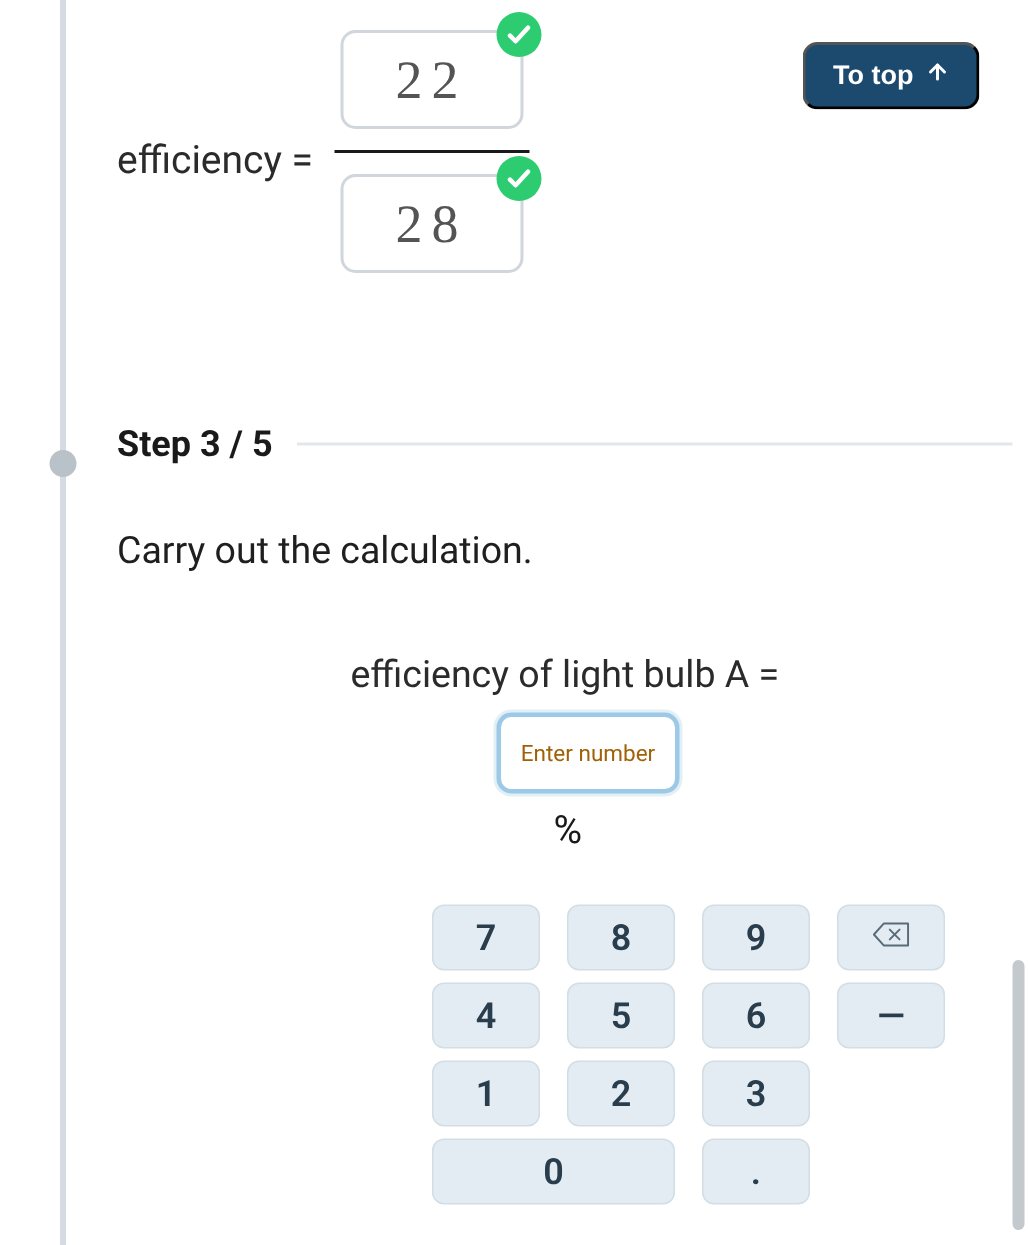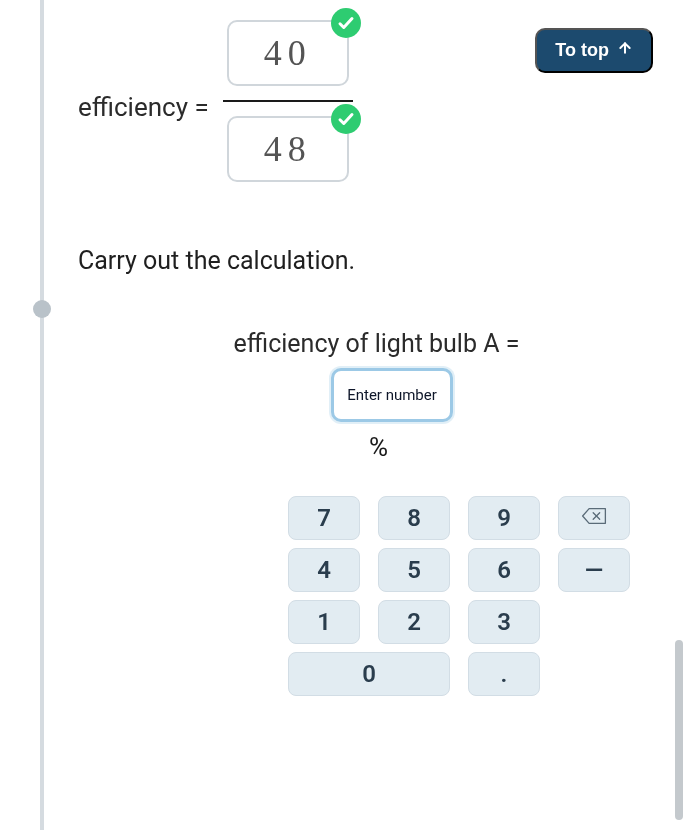--- a/index.html
+++ b/index.html
@@ -103,21 +103,21 @@
   }
   .step-rule {
     flex: 1;
     height: 2px;
     background: #e3e7ea;
   }
   .instruction {
     font-size: 25px;
     line-height: 1.45;
     color: #1f1f1f;
-    margin-top: 61px;
+    margin-top: 40px;
   }
   .para2 { margin-top: 30px; }
   
   .answer-row {
     display: flex;
     align-items: center;
     margin-top: 50px;
     gap: 10px;
     flex-direction: column;
   }
@@ -128,21 +128,21 @@
   .answer-input {
     width: 122px;
     height: 54px;
     border: 3px solid #9cc9e6;
     border-radius: 10px;
     background: #fff;
     display: flex;
     align-items: center;
     justify-content: center;
     font-size: 15px;
-    color: #0f172a;
+    color: #a16207;
     box-shadow: 0 0 0 2px rgba(156,201,230,0.3);
     margin-left: 31px;
   }
   .percent {
     font-size: 26px;
     color: #1a1a1a;
     margin-left: 4px;
   }
   
   .keypad {
@@ -217,39 +217,43 @@
       </svg>
   </span>
 </button>
 
 <div class="content">
 
   <div class="frac-row">
     <span class="frac-label">efficiency =</span>
     <div class="frac-stack">
       <div class="frac-box">
-        <span>40</span>
+        <span>22</span>
         <div class="check">
           <svg viewBox="0 0 24 24" fill="none" stroke="white" stroke-width="4" stroke-linecap="round" stroke-linejoin="round">
               <polyline points="4 13 9 18 20 6"></polyline>
             </svg>
         </div>
       </div>
       <div class="frac-line"></div>
       <div class="frac-box">
-        <span>48</span>
+        <span>28</span>
         <div class="check">
           <svg viewBox="0 0 24 24" fill="none" stroke="white" stroke-width="4" stroke-linecap="round" stroke-linejoin="round">
               <polyline points="4 13 9 18 20 6"></polyline>
             </svg>
         </div>
       </div>
     </div>
   </div>
 
+  <div class="step-header">
+    <div class="step-title">Step 3 / 5</div>
+    <div class="step-rule"></div>
+  </div>
 
   <p class="instruction">Carry out the calculation.</p>
 
   <div class="answer-row">
     <span class="answer-label">efficiency of light bulb A =</span>
     <div class="answer-input">
       <span>Enter number</span>
     </div>
     <span class="percent">%</span>
   </div>

